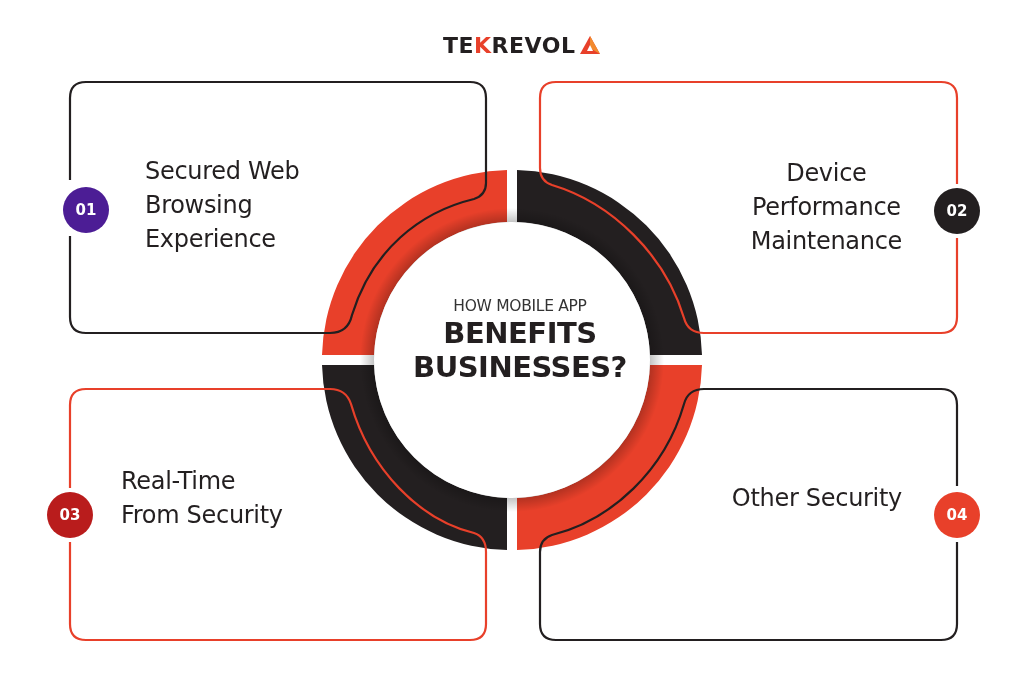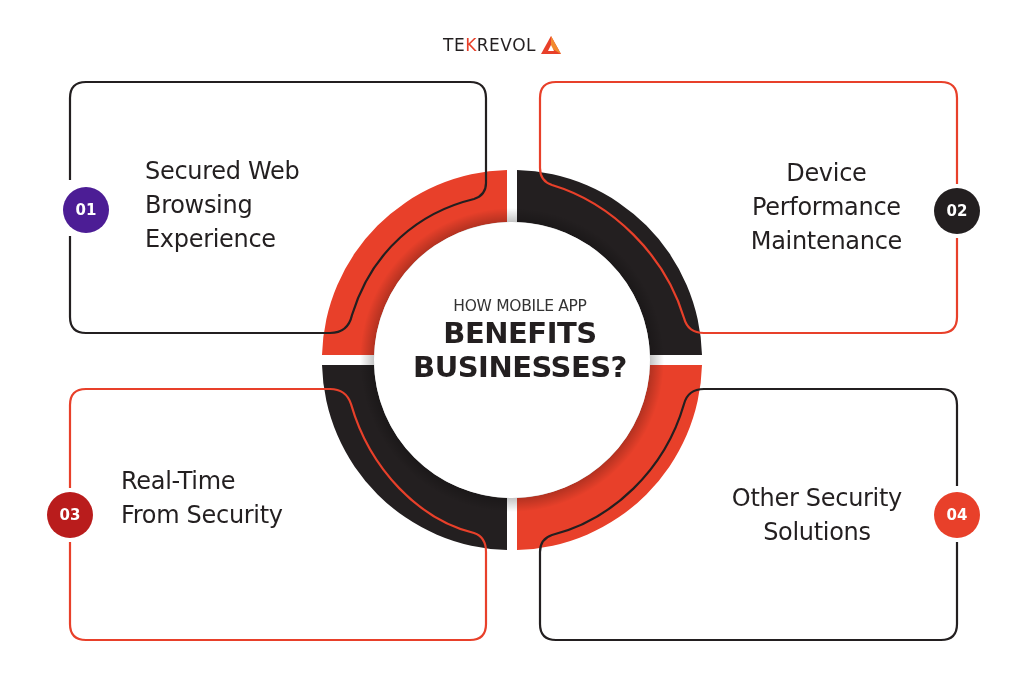--- a/index.html
+++ b/index.html
@@ -1,18 +1,18 @@
 <!DOCTYPE html>
 <html><head>
 <meta charset="utf-8">
 <style>
   html,body{margin:0;padding:0;background:#ffffff;}
   body{width:1024px;height:687px;position:relative;overflow:hidden;font-family:"Liberation Sans",sans-serif;}
   .logo{position:absolute;left:443px;top:34px;height:22px;display:flex;align-items:center;gap:4px;}
-  .logo-text{font-family:"DejaVu Sans",sans-serif;font-weight:normal;font-size:17px;letter-spacing:0.5px;color:#231f20;}
+  .logo-text{font-family:"DejaVu Sans",sans-serif;font-weight:bold;font-size:22px;letter-spacing:0.5px;color:#231f20;}
   .logo-text .k{color:#e8402a;}
   svg.diagram{position:absolute;left:0;top:0;}
   .label{position:absolute;font-family:"DejaVu Sans",sans-serif;font-size:24px;line-height:34px;color:#231f20;font-weight:normal;letter-spacing:-0.3px;}
   .label .ln{display:block;}
   .label.right{text-align:center;}
   .badge{position:absolute;width:46px;height:46px;border-radius:50%;color:#fff;font-family:"DejaVu Sans",sans-serif;font-weight:bold;font-size:15px;display:flex;align-items:center;justify-content:center;}
   .center-text{position:absolute;left:400px;top:296px;width:240px;text-align:center;}
   .ct-small{font-family:"DejaVu Sans",sans-serif;font-size:15.5px;color:#333;letter-spacing:-0.3px;line-height:20px;}
   .ct-big{font-family:"DejaVu Sans",sans-serif;font-weight:bold;font-size:29px;line-height:34px;letter-spacing:-0.5px;}
 </style>
@@ -77,20 +77,19 @@
   <span class="ln">Device</span>
   <span class="ln">Performance</span>
   <span class="ln">Maintenance</span>
 </div>
 <div class="label" style="left:121px;top:464px;">
   <span class="ln">Real-Time</span>
   <span class="ln">From Security</span>
 </div>
 <div class="label right" style="right:122px;top:481px;">
   <span class="ln">Other Security</span>
-  <span class="ln">Solutions</span>
 </div>
 
 <div class="center-text">
   <div class="ct-small">HOW MOBILE APP</div>
   <div class="ct-big" style="color:#231f20;">BENEFITS</div>
   <div class="ct-big" style="color:#231f20;">BUSINESSES?</div>
 </div>
 
 </body></html>

